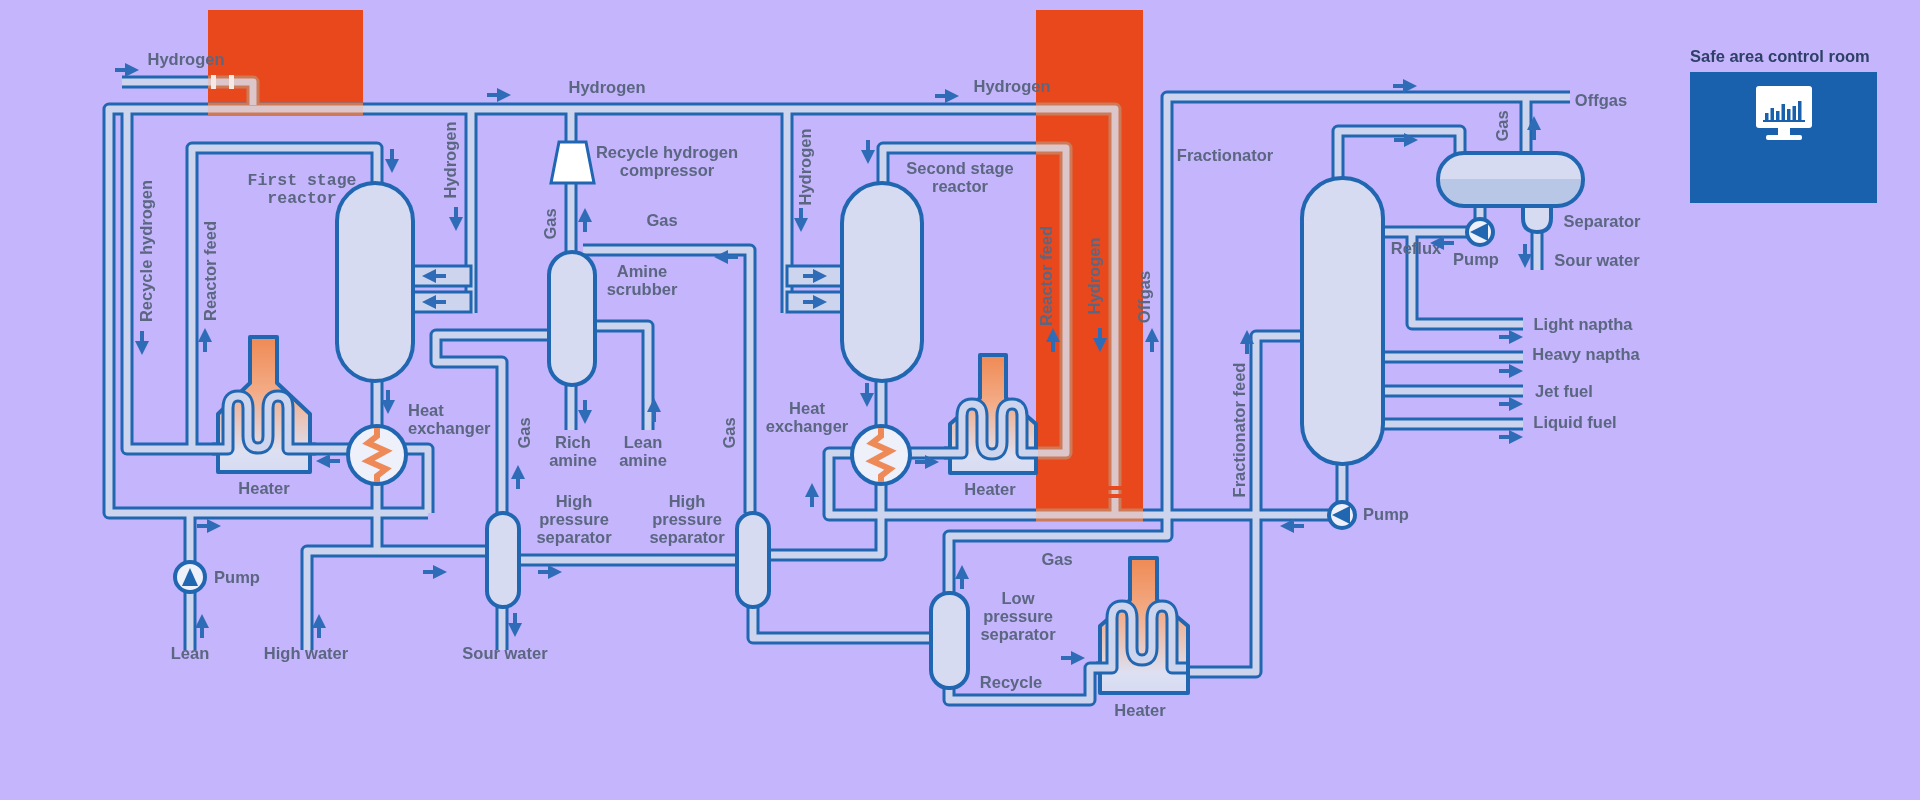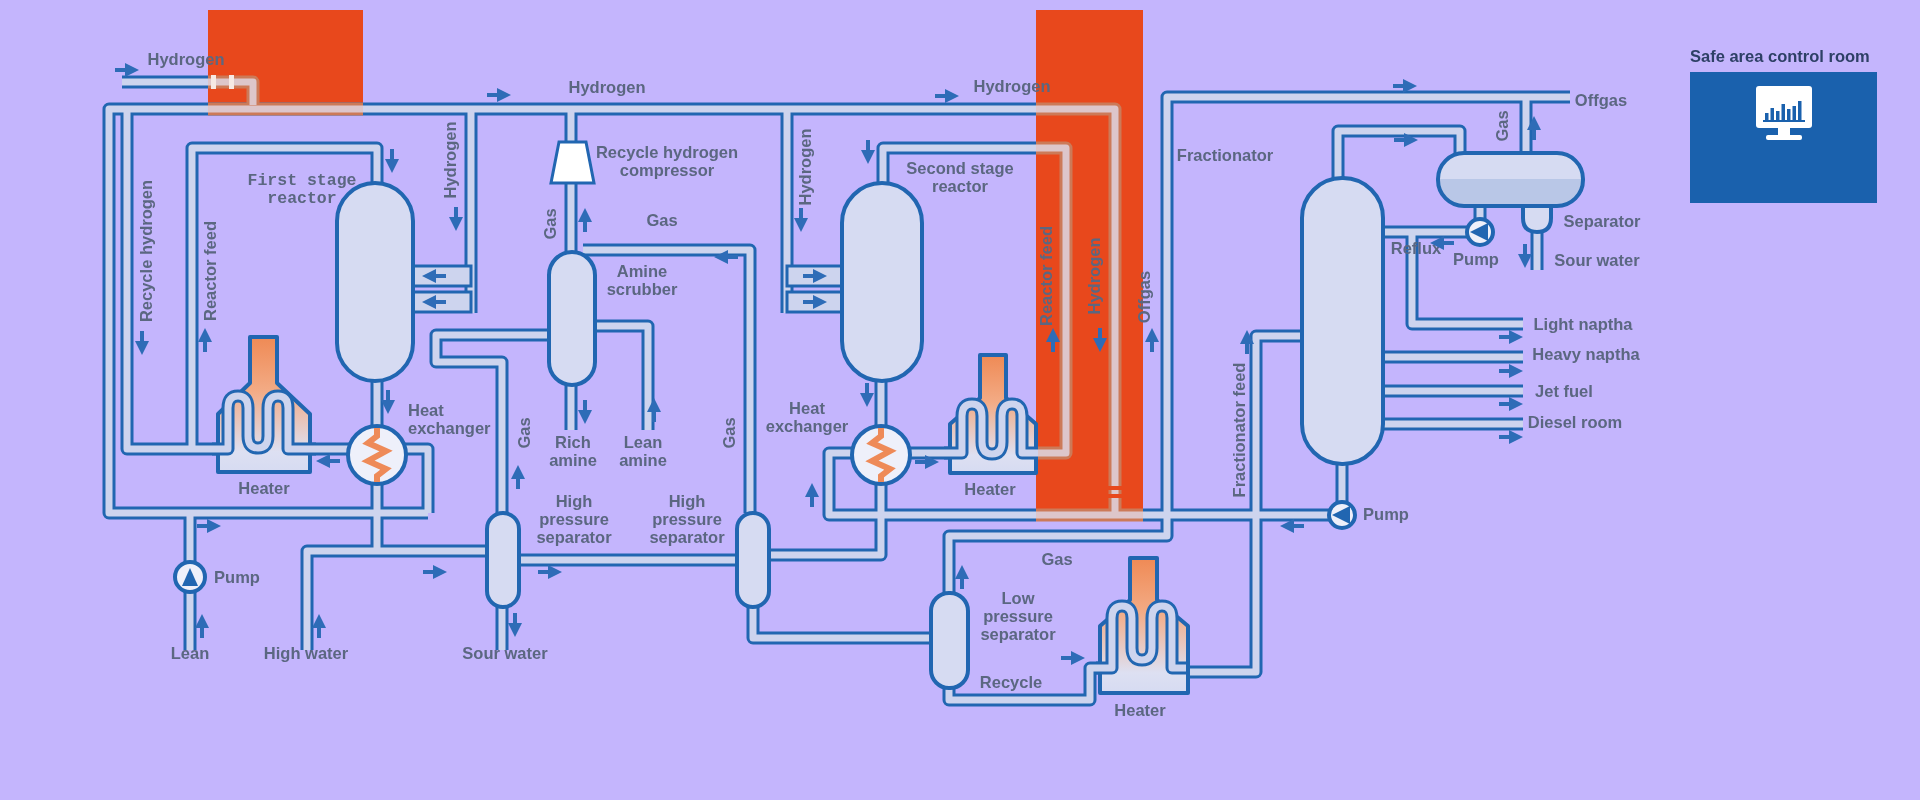--- a/index.html
+++ b/index.html
@@ -167,21 +167,21 @@
       <div class="lbl" style="left: 505px; top: 654px;">Sour water</div>
       <div class="lbl" style="left: 1416px; top: 212px; margin-top: 37px;">Reflux</div>
       <div class="lbl" style="left: 1476px; top: 260px;">Pump</div>
       <div class="lbl vlbl" style="left: 1503px; top: 126px;">Gas</div>
       <div class="lbl" style="left: 1602px; top: 222px;">Separator</div>
       <div class="lbl" style="left: 1597px; top: 261px;">Sour water</div>
       <div class="lbl" style="left: 1601px; top: 101px;">Offgas</div>
       <div class="lbl" style="left: 1583px; top: 325px;">Light naptha</div>
       <div class="lbl" style="left: 1586px; top: 355px;">Heavy naptha</div>
       <div class="lbl" style="left: 1564px; top: 392px;">Jet fuel</div>
-      <div class="lbl" style="left: 1575px; top: 423px;">Diesel room</div>
+      <div class="lbl" style="left: 1575px; top: 423px;">Liquid fuel</div>
       <div class="lbl" style="left: 1386px; top: 515px;">Pump</div>
     </div>
   <div id="arrows">
       <div class="arrow" style="left: 115px; top: 63px; transform: rotate(0deg);"><svg width="24" height="14">
           <rect y="5" width="12" height="4" fill="#2e6cb7"></rect>
           <polygon points="10,0 24,7 10,14" fill="#2e6cb7"></polygon>
         </svg></div>
       <div class="arrow" style="left: 487px; top: 88px; transform: rotate(0deg);"><svg width="24" height="14">
           <rect y="5" width="12" height="4" fill="#2e6cb7"></rect>
           <polygon points="10,0 24,7 10,14" fill="#2e6cb7"></polygon>

